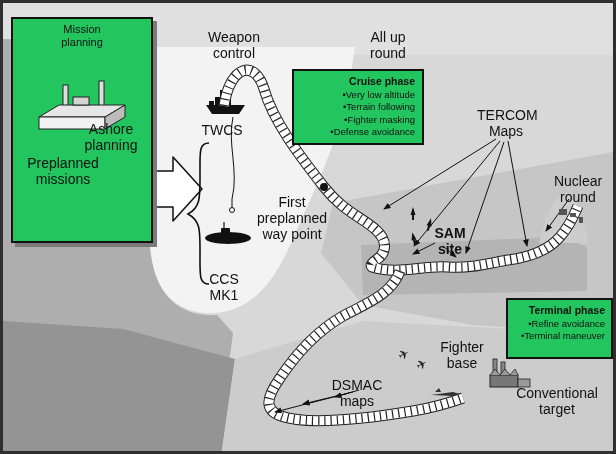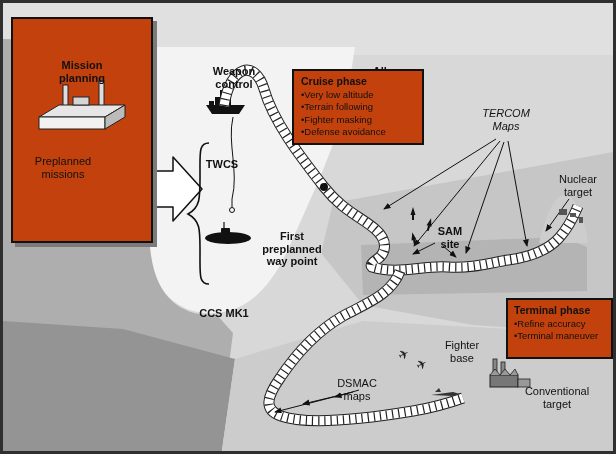--- a/index.html
+++ b/index.html
@@ -3,33 +3,33 @@
 <meta charset="utf-8">
 <style>
   html,body{margin:0;padding:0;background:#f0f0f0;}
   .stage{
     position:relative;width:616px;height:454px;
     border:3px solid #2f2f2f;box-sizing:border-box;
     background:#d8d8d8;overflow:hidden;
     font-family:"Liberation Sans",sans-serif;color:#111;
   }
   .stage svg.bg{position:absolute;left:0;top:0;}
-  .lbl{position:absolute;text-align:center;font-size:11px;line-height:1.15;color:#111;}
-  .lbl.b{font-weight:bold;margin-top:36px;}
-  .box{position:absolute;background:#c2410c;border:2px solid #111;box-sizing:border-box;}
+  .lbl{position:absolute;text-align:center;font-size:14px;line-height:1.15;color:#111;}
+  .lbl.b{font-weight:normal;}
+  .box{position:absolute;background:#22c55e;border:2px solid #111;box-sizing:border-box;text-align:right;}
   #mission-box{left:8px;top:14px;width:142px;height:226px;box-shadow:4px 4px 0 #7a7a7a;}
   #mission-title{left:44px;top:20px;width:70px;font-size:11px;}
   #ashore-lbl{left:76px;top:118px;width:64px;}
   #preplanned-lbl{left:18px;top:152px;width:84px;text-align:center;}
   #weapon-control{left:200px;top:26px;width:62px;}
   #all-up-round{left:362px;top:26px;width:46px;}
   #twcs{left:196px;top:119px;width:46px;}
   #ccs{left:192px;top:268px;width:58px;}
   #first-wp{left:252px;top:191px;width:74px;}
-  #tercom{left:474px;top:104px;width:58px;font-style:italic;}
+  #tercom{left:474px;top:104px;width:58px;}
   #nuclear{left:548px;top:170px;width:54px;}
   #sam{left:430px;top:222px;width:34px;font-weight:bold;}
   #fighter{left:436px;top:336px;width:46px;}
   #dsmac{left:328px;top:374px;width:52px;}
   #conventional{left:512px;top:382px;width:84px;}
   #cruise-box{left:289px;top:66px;width:132px;padding:4px 7px 5px 7px;}
   #terminal-box{left:503px;top:295px;width:107px;padding:4px 6px 14px 6px;}
   .phase-title{font-weight:bold;font-size:10.5px;margin-bottom:2px;}
   .bullet{font-size:9.5px;line-height:1.3;padding-left:9px;}
   .bullet::before{content:"\2022 ";margin-left:-9px;}
@@ -156,43 +156,44 @@
     <svg class="bldg-svg" width="120" height="70" viewBox="0 0 120 70">
       <rect x="40" y="8" width="5" height="22" fill="#ddd" stroke="#222" stroke-width="1"></rect>
       <rect x="76" y="4" width="5" height="26" fill="#ddd" stroke="#222" stroke-width="1"></rect>
       <polygon points="16,40 82,40 102,28 36,28" fill="#e6e6e6" stroke="#222" stroke-width="1"></polygon>
       <rect x="16" y="40" width="66" height="12" fill="#f2f2f2" stroke="#222" stroke-width="1"></rect>
       <polygon points="82,40 102,28 102,40 82,52" fill="#bbb" stroke="#222" stroke-width="1"></polygon>
       <rect x="50" y="20" width="16" height="8" fill="#d5d5d5" stroke="#222" stroke-width="1"></rect>
     </svg>
   </div>
   <div class="lbl b" id="mission-title">Mission planning</div>
+  <div class="lbl" id="ashore-lbl">Ashore planning</div>
   <div class="lbl" id="preplanned-lbl">Preplanned missions</div>
 
   <div class="lbl b" id="weapon-control">Weapon control</div>
   <div class="lbl b" id="all-up-round">All up round</div>
 
   <div class="lbl b" id="twcs">TWCS</div>
   <div class="lbl b" id="ccs">CCS MK1</div>
   <div class="lbl b" id="first-wp">First preplanned way point</div>
 
   <div class="box" id="cruise-box">
     <div class="phase-title">Cruise phase</div>
     <div class="bullet">Very low altitude</div>
     <div class="bullet">Terrain following</div>
     <div class="bullet">Fighter masking</div>
     <div class="bullet">Defense avoidance</div>
   </div>
 
   <div class="box" id="terminal-box">
     <div class="phase-title">Terminal phase</div>
-    <div class="bullet">Refine accuracy</div>
+    <div class="bullet">Refine avoidance</div>
     <div class="bullet">Terminal maneuver</div>
   </div>
 
   <div class="lbl" id="tercom">TERCOM Maps</div>
-  <div class="lbl" id="nuclear">Nuclear target</div>
+  <div class="lbl" id="nuclear">Nuclear round</div>
   <div class="lbl" id="sam">SAM site</div>
   <div class="lbl" id="fighter">Fighter base</div>
   <div class="lbl" id="dsmac">DSMAC maps</div>
   <div class="lbl" id="conventional">Conventional target</div>
 
 </div>
 
 </body></html>

